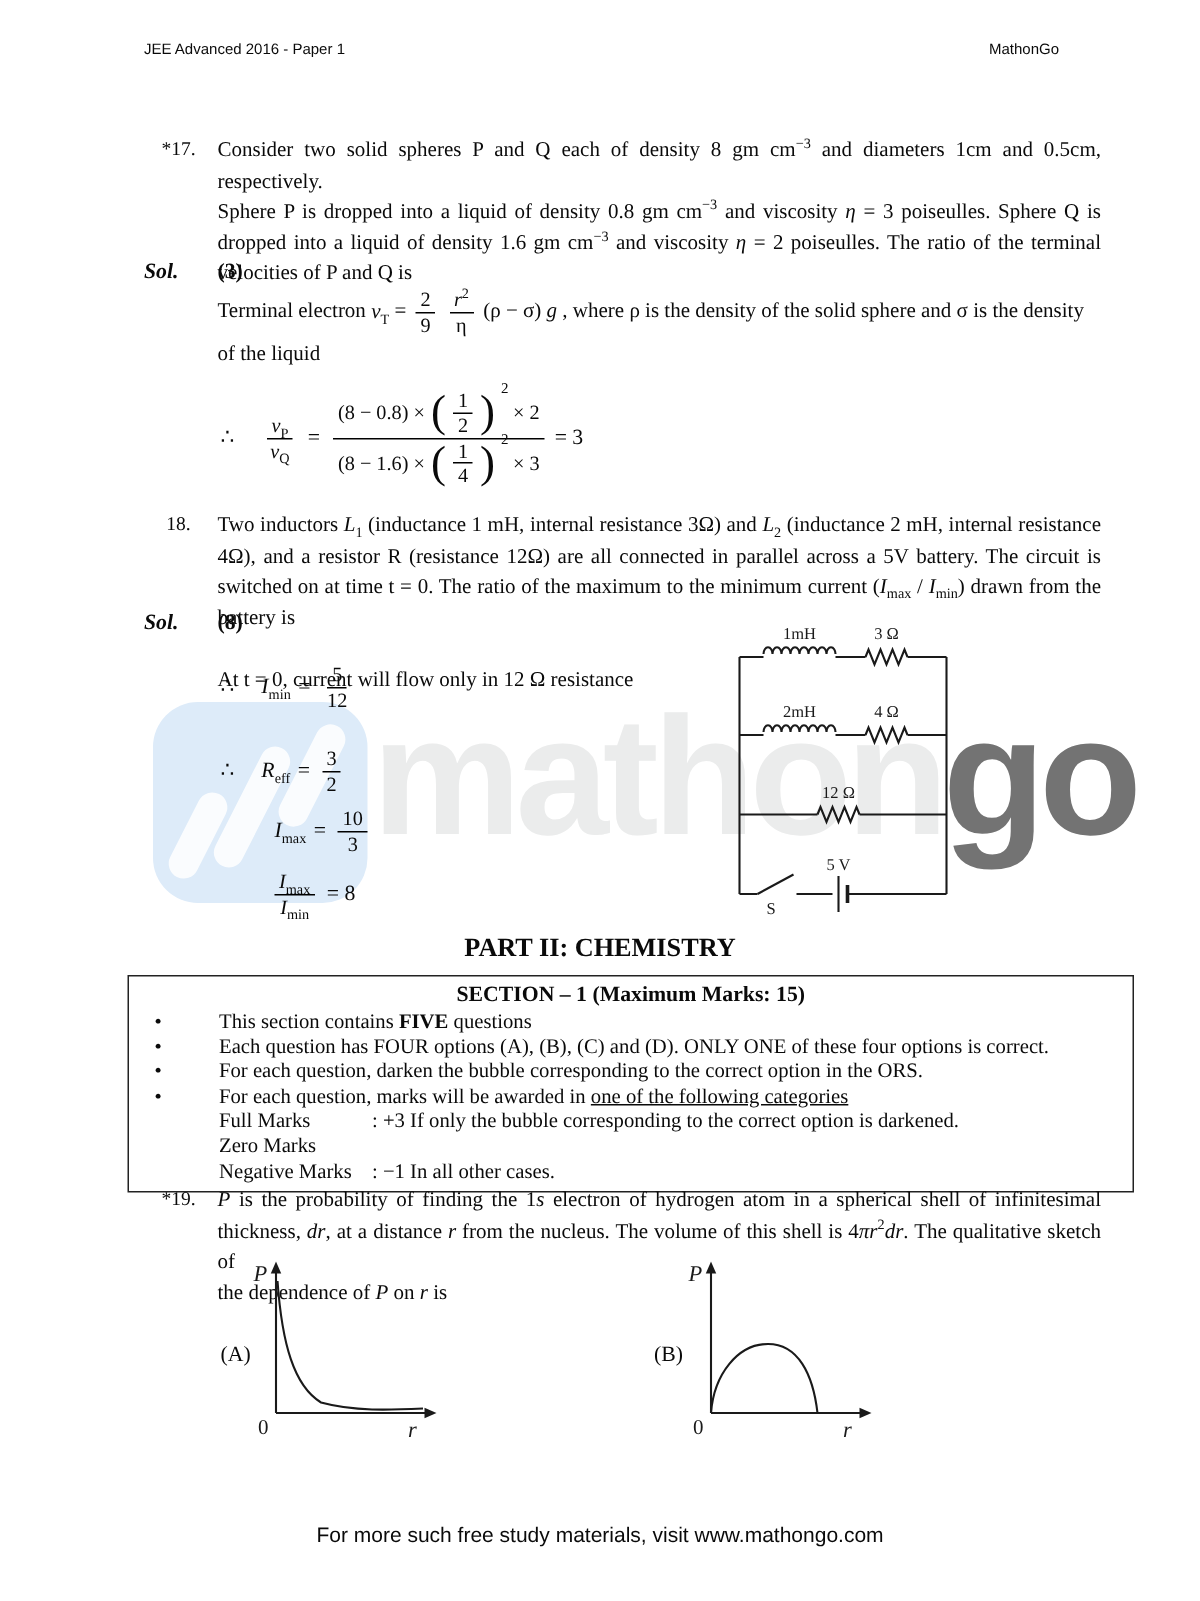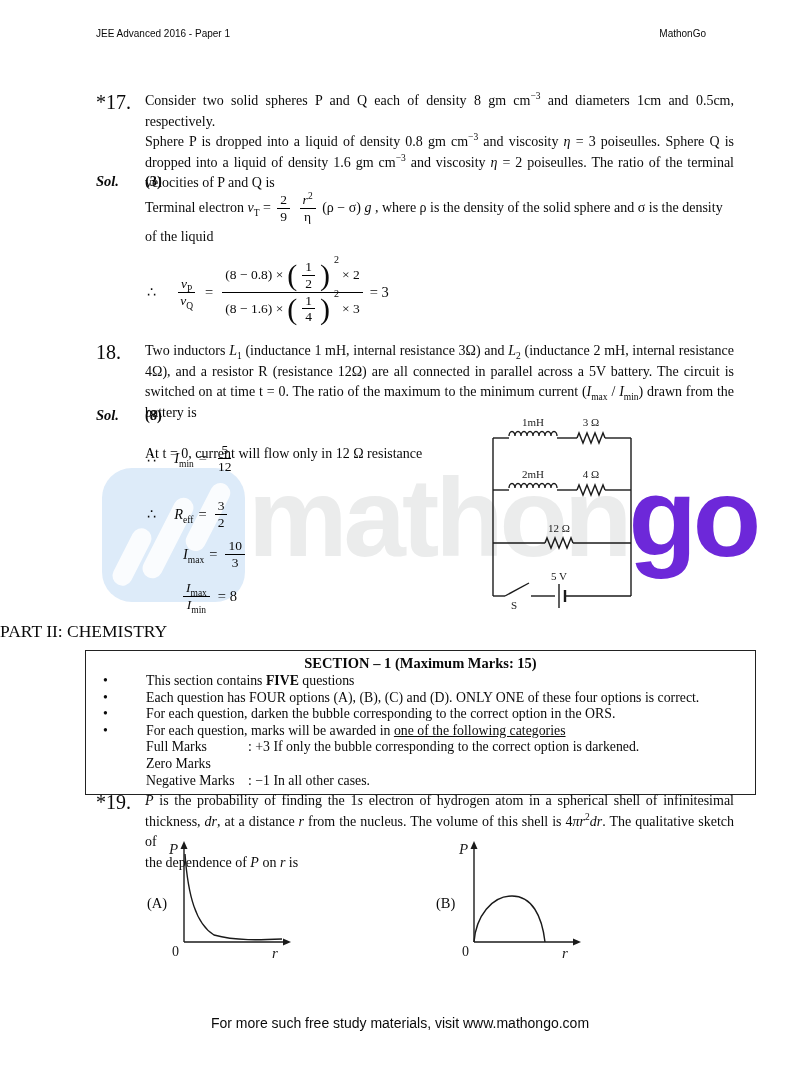--- a/index.html
+++ b/index.html
@@ -13,26 +13,26 @@
            background:#ddebf9;border-radius:30px;z-index:0;}
   .wm-stroke{position:absolute;width:20px;border-radius:12px;
              background:rgba(255,255,255,.85);transform:rotate(27deg);}
   .s1{left:20px;top:58px;height:62px;}
   .s2{left:56px;top:26px;height:88px;}
   .s3{left:96px;top:12px;height:74px;}
   .wm-text{position:absolute;left:248px;top:458px;z-index:0;
            font-family:"Liberation Sans",sans-serif;font-weight:bold;
            font-size:112px;letter-spacing:-4px;line-height:120px;user-select:none;}
   .wg{color:#ebecec;}
-  .wb{color:#6d28d9;}
+  .wb{color:#737373;}
 
   .content{position:absolute;left:0;top:0;width:800px;height:1067px;z-index:1;}
 
   .hdr{top:28px;font-size:10px;}
-  .qnum{position:absolute;left:96px;font-size:20px;width:46px;}
+  .qnum{position:absolute;left:96px;font-size:13px;width:46px;text-align:center;}
   .qtext{position:absolute;left:145px;width:589px;font-size:14px;line-height:20.5px;}
   .jline{text-align:justify;text-align-last:justify;}
   .jline.last{text-align-last:left;}
   sup{font-size:9.5px;line-height:0;}
   sub{font-size:9.5px;line-height:0;}
 
   .solhead{position:absolute;left:96px;font-size:14.5px;}
   .sl{display:inline-block;width:49px;font-style:italic;font-weight:bold;}
   .ans{font-weight:bold;}
 
@@ -40,22 +40,22 @@
          vertical-align:middle;font-size:13.5px;line-height:1.18;margin:0 3px;}
   .ifrac .num{border-bottom:1px solid #000;padding:0 3px;}
   .ifrac .den{padding:0 3px;}
   .fr{display:flex;align-items:center;padding:1px 6px;gap:3px;}
   .bp{font-size:30px;font-weight:400;line-height:.85;margin:0 1px;}
   .exp{font-size:10px;align-self:flex-start;margin-top:1px;}
   .eqrow{position:absolute;display:flex;align-items:center;font-size:14.5px;}
   .tf{margin-right:18px;}
   .tvline{position:absolute;left:145px;width:592px;font-size:14px;line-height:23px;}
 
-  .part-title{position:absolute;top:621px;left:0;width:100%;text-align:left;
-              font-weight:normal;font-size:17.5px;}
+  .part-title{position:absolute;top:621px;left:0;width:100%;text-align:center;
+              font-weight:bold;font-size:17.5px;}
   .sbox{position:absolute;top:650px;left:85px;width:669px;border:1.5px solid #222;
         padding:3px 0 5px 0;background:transparent;}
   .stitle{text-align:center;font-weight:bold;font-size:14.5px;line-height:19px;}
   .brow{display:flex;font-size:13.8px;line-height:16.6px;}
   .bdot{width:60px;padding-left:17px;box-sizing:border-box;}
   .btext{flex:1;padding-right:8px;}
   .mrow{display:flex;font-size:13.8px;line-height:16.6px;padding-left:60px;}
   .mlabel{width:102px;}
 
   .glabel{position:absolute;font-size:14.5px;}

